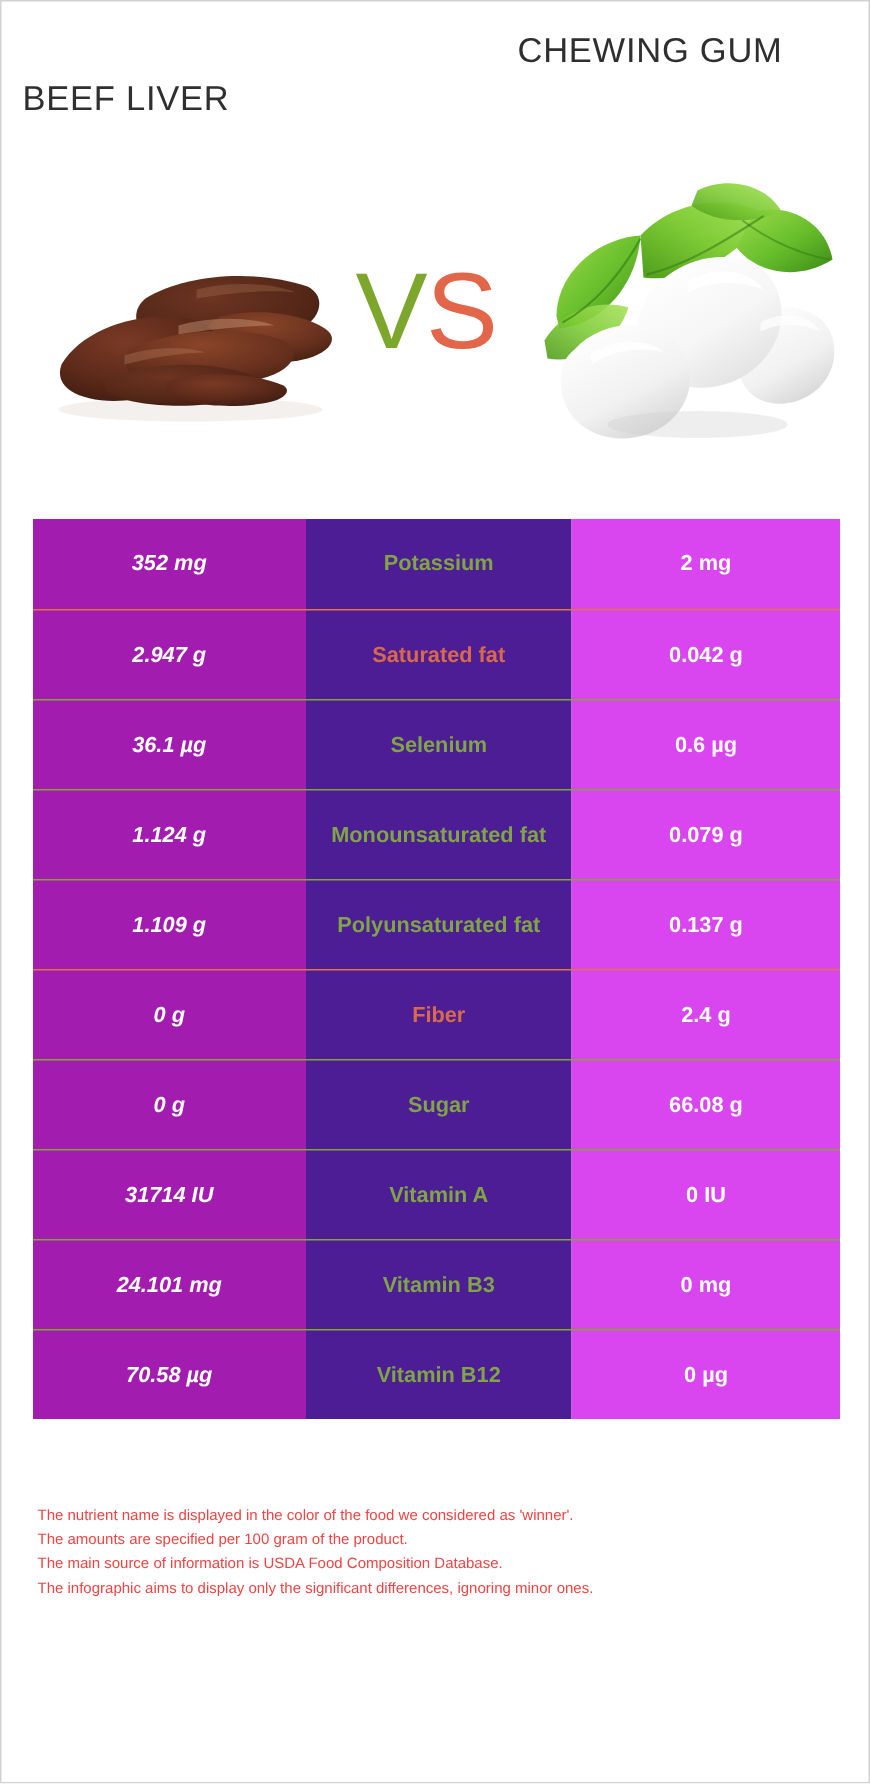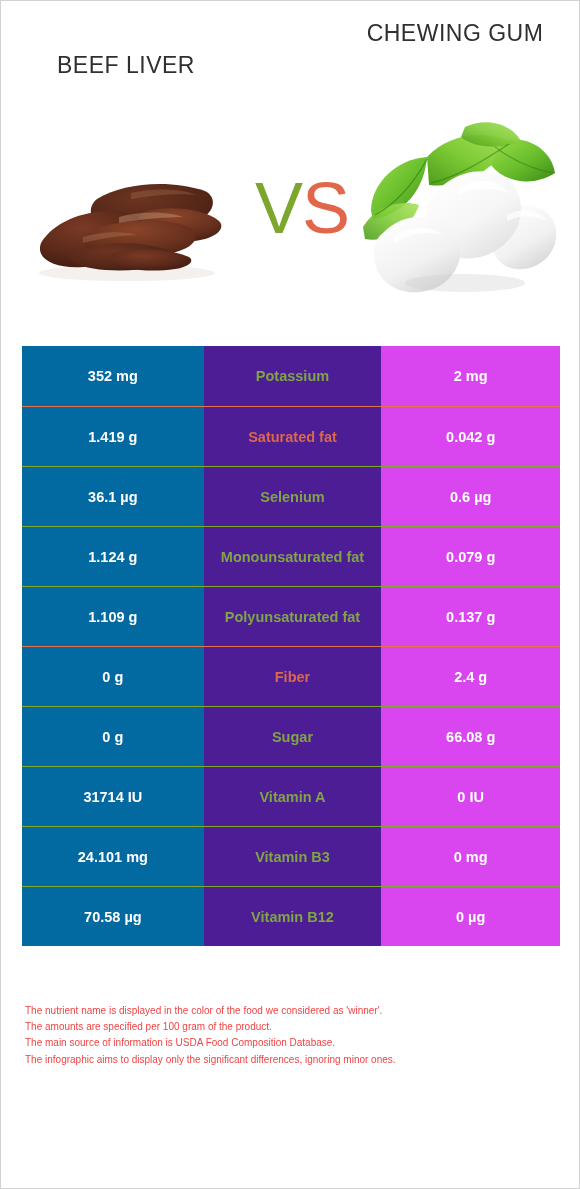--- a/index.html
+++ b/index.html
@@ -31,21 +31,21 @@
     height: 104px;
   }
   .title {
     position: absolute;
     font-weight: 300;
     font-size: 23px;
     letter-spacing: 0.5px;
     color: #2f2f2f;
     text-transform: uppercase;
     line-height: 1.28;
-    text-align: center;
+    text-align: left;
   }
   .title-left {
     left: 14px;
     top: 50px;
     width: 222px;
   }
   .title-right {
     left: 344px;
     top: 18px;
     width: 220px;
@@ -75,21 +75,21 @@
     height: 206px;
   }
 
   
   .vs {
     position: absolute;
     left: 236px;
     top: 58px;
     width: 112px;
     height: 90px;
-    text-align: right;
+    text-align: left;
     line-height: 90px;
     font-size: 72px;
     font-weight: 300;
     letter-spacing: -1px;
     white-space: nowrap;
   }
   .vs .v { color: #7CA62C; }
   .vs .s { color: #E2674A; }
 
   
@@ -107,22 +107,23 @@
   .cell {
     display: flex;
     align-items: center;
     justify-content: center;
     box-sizing: border-box;
     font-size: 14.5px;
     font-weight: 600;
   }
   .cell-left {
     width: 183px;
-    background: #0369a1;
+    background: #a21caf;
     color: #ffffff;
+    font-style: italic;
   }
   .cell-mid {
     width: 179px;
     background: #4c1d95;
     font-weight: 700;
     font-size: 14.5px;
   }
   .cell-right {
     width: 180px;
     background: #d946ef;
@@ -264,21 +265,21 @@
     </svg>
   </div>
 
   <div class="table">
       <div class="row first">
         <div class="cell cell-left">352 mg</div>
         <div class="cell cell-mid win-green">Potassium</div>
         <div class="cell cell-right">2 mg</div>
       </div>
       <div class="row sep-orange">
-        <div class="cell cell-left">1.419 g</div>
+        <div class="cell cell-left">2.947 g</div>
         <div class="cell cell-mid win-orange">Saturated fat</div>
         <div class="cell cell-right">0.042 g</div>
       </div>
       <div class="row sep-green">
         <div class="cell cell-left">36.1 µg</div>
         <div class="cell cell-mid win-green">Selenium</div>
         <div class="cell cell-right">0.6 µg</div>
       </div>
       <div class="row sep-green">
         <div class="cell cell-left">1.124 g</div>

